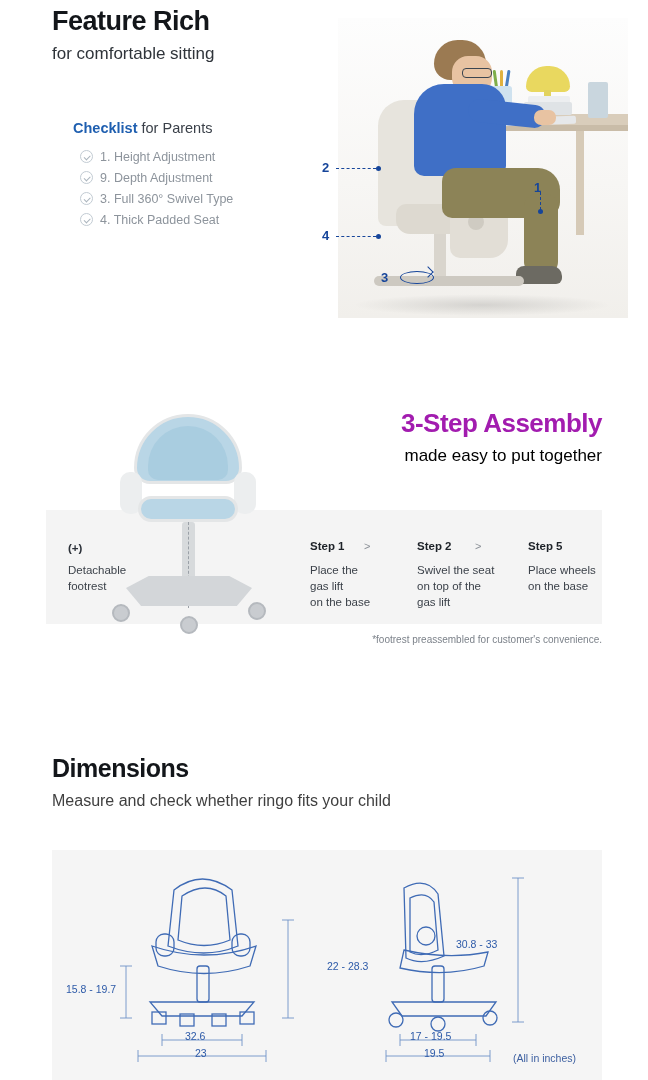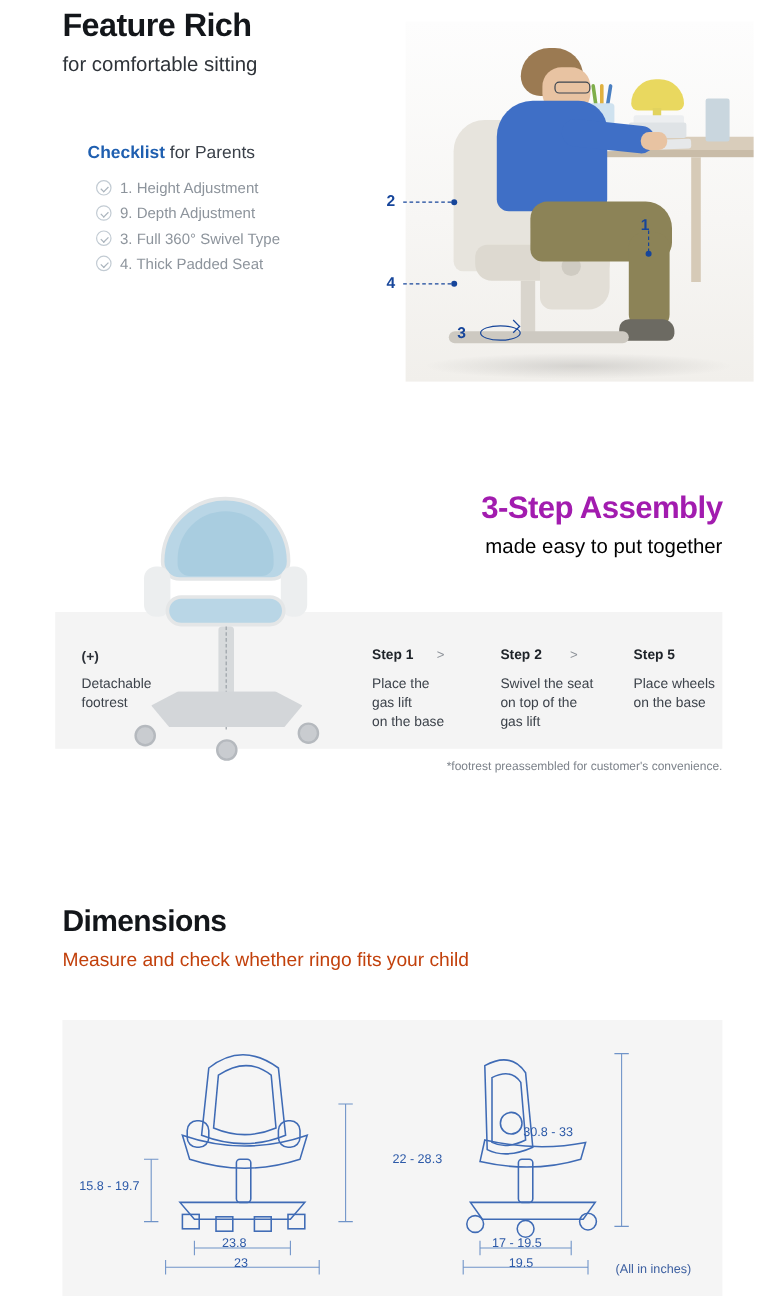--- a/index.html
+++ b/index.html
@@ -273,21 +273,21 @@
   }
 
   
   .sec3 { position: absolute; left: 0; top: 740px; width: 648px; height: 340px; }
   .s3-title {
     position: absolute; left: 52px; top: 14px;
     font-size: 25px; font-weight: bold; letter-spacing: -0.5px; color: #13161a;
   }
   .s3-sub {
     position: absolute; left: 52px; top: 52px;
-    font-size: 16px; color: #c2410c;
+    font-size: 16px; color: #404040;
   }
   .dim-band {
     position: absolute; left: 52px; top: 110px; width: 550px; height: 230px;
     background: #f5f5f5;
   }
   .units {
     position: absolute; right: 26px; bottom: 16px;
     font-size: 10.5px; color: #3c5fa0;
   }
   .dim-txt {
@@ -492,23 +492,23 @@
           <line x1="348" y1="184" x2="348" y2="196"></line>
           <line x1="424" y1="184" x2="424" y2="196"></line>
           <line x1="334" y1="206" x2="438" y2="206"></line>
           <line x1="334" y1="200" x2="334" y2="212"></line>
           <line x1="438" y1="200" x2="438" y2="212"></line>
         </g>
       </svg>
 
       <div class="dim-txt" style="left:14px; top:133px;">15.8 - 19.7</div>
       <div class="dim-txt" style="left:247px; top:110px;margin-left:28px;">22 - 28.3</div>
-      <div class="dim-txt" style="left:133px; top:180px;">23.8</div>
+      <div class="dim-txt" style="left:133px; top:180px;">32.6</div>
       <div class="dim-txt" style="left:143px; top:197px;">23</div>
-      <div class="dim-txt" style="left:384px; top:88px;text-align:right;">30.8 - 33</div>
+      <div class="dim-txt" style="left:404px; top:88px;text-align:right;">30.8 - 33</div>
       <div class="dim-txt" style="left:358px; top:180px;">17 - 19.5</div>
       <div class="dim-txt" style="left:372px; top:197px;">19.5</div>
 
       <div class="units">(All in inches)</div>
     </div>
   </section>
 
 </div>
 
 </body></html>

